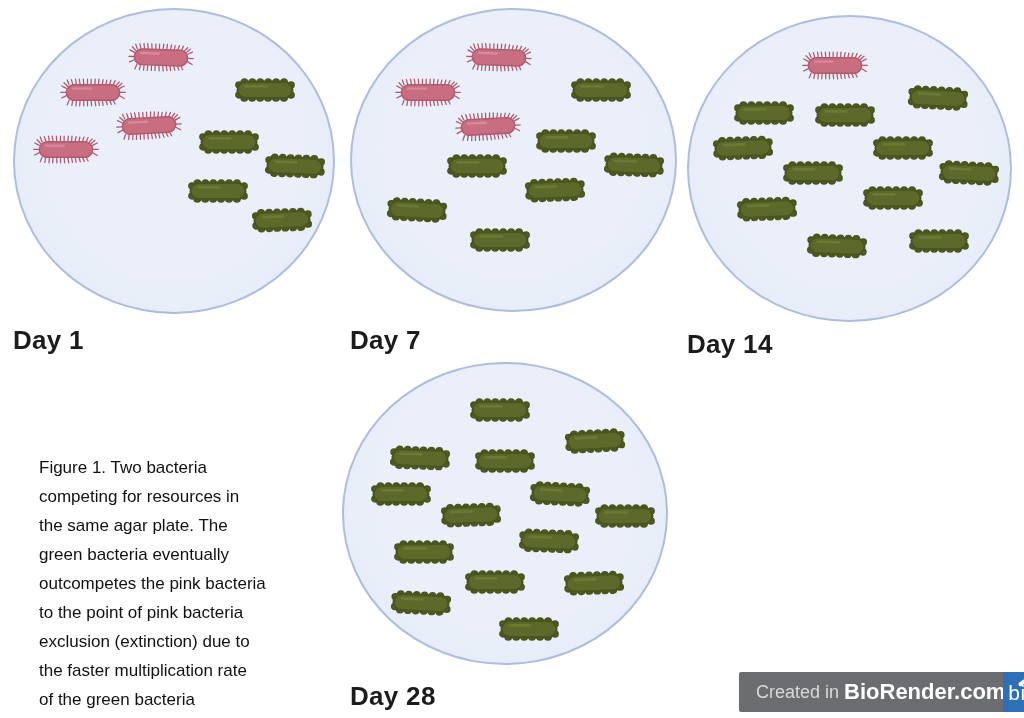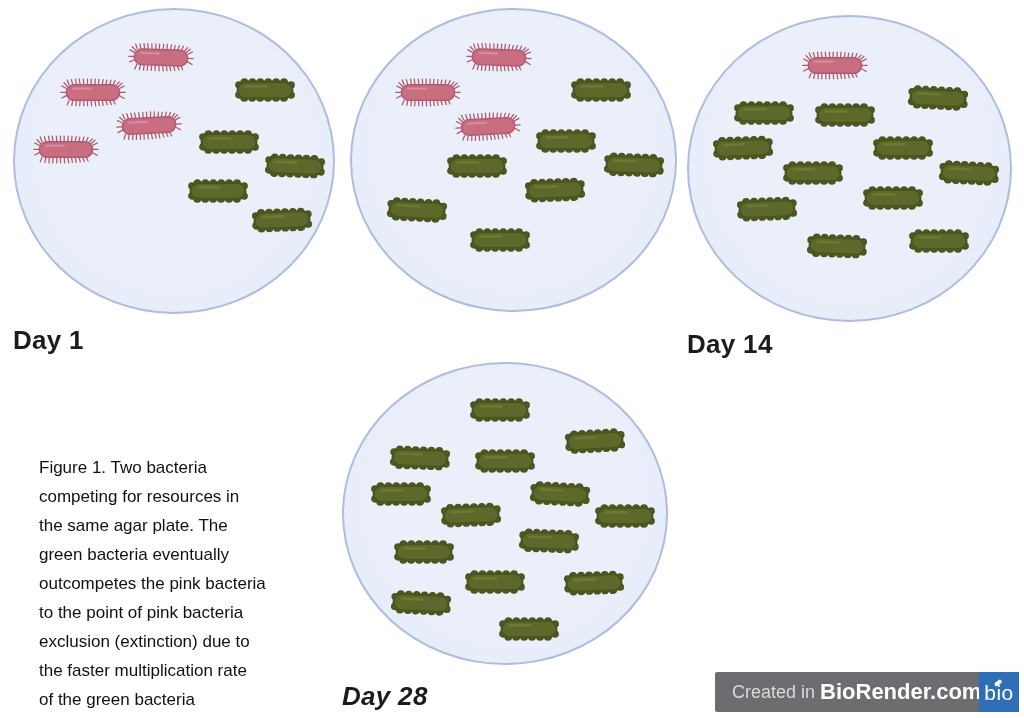--- a/index.html
+++ b/index.html
@@ -25,20 +25,21 @@
     white-space:pre-line;
   }
   .badge{
     position:absolute;left:715px;top:672px;height:40px;
     display:flex;align-items:stretch;
   }
   .badge-main{
     background:var(--badge-bg);width:264px;box-sizing:border-box;
     display:flex;align-items:center;padding:0 10px 0 17px;
     border-radius:2px 0 0 2px;
+    margin-left:24px;
   }
   .badge-created{color:var(--badge-text-light);font-size:18px;white-space:pre;}
   .badge-brand{color:var(--badge-text-bold);font-size:22px;font-weight:bold;}
   .badge-logo{
     width:40px;background:var(--badge-logo-bg);position:relative;
     display:flex;align-items:center;justify-content:center;
   }
   .badge-logo-text{
     color:var(--badge-logo-text);font-weight:normal;font-size:21px;
     letter-spacing:.5px;line-height:1;
@@ -136,20 +137,21 @@
         <use href="#pink" xlink:href="#pink" x="-38" y="-16" transform="translate(136,116) rotate(-3) scale(0.92)"></use>
         <use href="#green" xlink:href="#green" x="-36" y="-15" transform="translate(249,80) rotate(0) scale(0.9)"></use>
         <use href="#green" xlink:href="#green" x="-36" y="-15" transform="translate(214,131) rotate(0) scale(0.9)"></use>
         <use href="#green" xlink:href="#green" x="-36" y="-15" transform="translate(282,155) rotate(2) scale(0.9)"></use>
         <use href="#green" xlink:href="#green" x="-36" y="-15" transform="translate(125,156) rotate(0) scale(0.9)"></use>
         <use href="#green" xlink:href="#green" x="-36" y="-15" transform="translate(203,180) rotate(-2) scale(0.9)"></use>
         <use href="#green" xlink:href="#green" x="-36" y="-15" transform="translate(65,200) rotate(3) scale(0.9)"></use>
         <use href="#green" xlink:href="#green" x="-36" y="-15" transform="translate(148,230) rotate(0) scale(0.9)"></use>
       </svg>
     </div>
+    <div class="dish-label" style="left: 350px; top: 325px; width: 327px;">Day 7</div>
     <div class="dish" style="left: 687px; top: 15px; width: 325px; height: 307px;">
       <svg width="325" height="307">
         <use href="#pink" xlink:href="#pink" x="-38" y="-16" transform="translate(146,48) rotate(0) scale(0.92)"></use>
         <use href="#green" xlink:href="#green" x="-36" y="-15" transform="translate(249,81) rotate(3) scale(0.9)"></use>
         <use href="#green" xlink:href="#green" x="-36" y="-15" transform="translate(75,96) rotate(0) scale(0.9)"></use>
         <use href="#green" xlink:href="#green" x="-36" y="-15" transform="translate(156,98) rotate(0) scale(0.9)"></use>
         <use href="#green" xlink:href="#green" x="-36" y="-15" transform="translate(54,131) rotate(-2) scale(0.9)"></use>
         <use href="#green" xlink:href="#green" x="-36" y="-15" transform="translate(214,131) rotate(0) scale(0.9)"></use>
         <use href="#green" xlink:href="#green" x="-36" y="-15" transform="translate(124,156) rotate(0) scale(0.9)"></use>
         <use href="#green" xlink:href="#green" x="-36" y="-15" transform="translate(280,156) rotate(3) scale(0.9)"></use>
@@ -171,14 +173,14 @@
         <use href="#green" xlink:href="#green" x="-36" y="-15" transform="translate(127,151) rotate(-2) scale(0.9)"></use>
         <use href="#green" xlink:href="#green" x="-36" y="-15" transform="translate(281,152) rotate(0) scale(0.9)"></use>
         <use href="#green" xlink:href="#green" x="-36" y="-15" transform="translate(80,188) rotate(0) scale(0.9)"></use>
         <use href="#green" xlink:href="#green" x="-36" y="-15" transform="translate(205,177) rotate(2) scale(0.9)"></use>
         <use href="#green" xlink:href="#green" x="-36" y="-15" transform="translate(151,218) rotate(0) scale(0.9)"></use>
         <use href="#green" xlink:href="#green" x="-36" y="-15" transform="translate(250,219) rotate(-2) scale(0.9)"></use>
         <use href="#green" xlink:href="#green" x="-36" y="-15" transform="translate(77,239) rotate(3) scale(0.9)"></use>
         <use href="#green" xlink:href="#green" x="-36" y="-15" transform="translate(185,265) rotate(0) scale(0.9)"></use>
       </svg>
     </div>
-    <div class="dish-label" style="left: 342px; top: 681px; width: 326px; font-style: italic;">Day 28</div>
+    <div class="dish-label" style="left: 350px; top: 681px; width: 326px;">Day 28</div>
   </div>
 
 </body></html>

